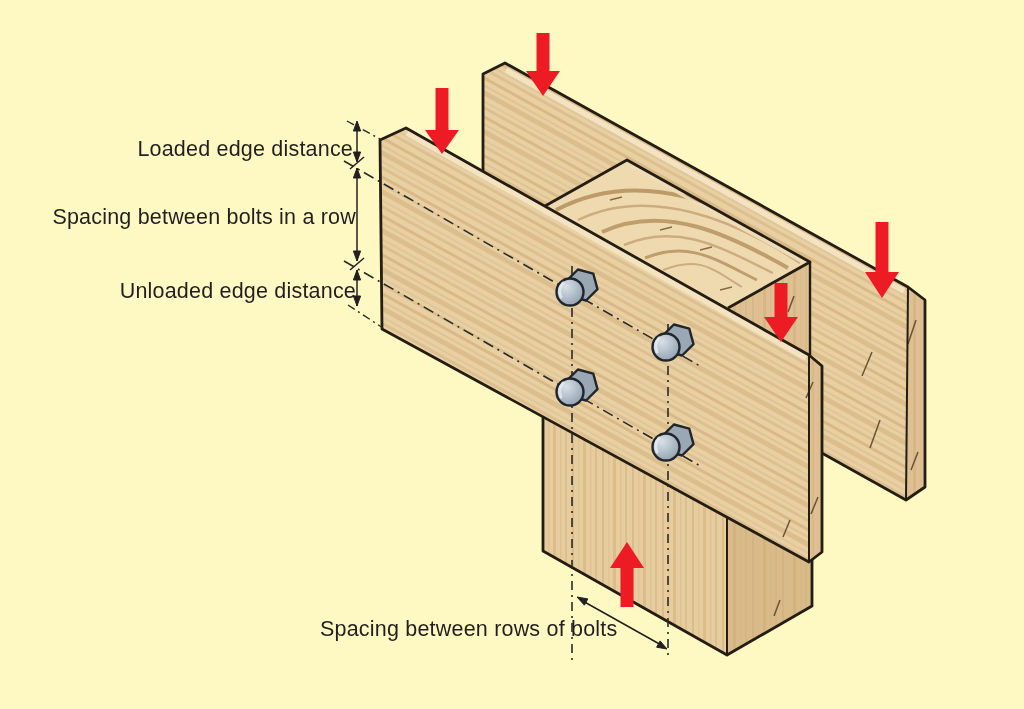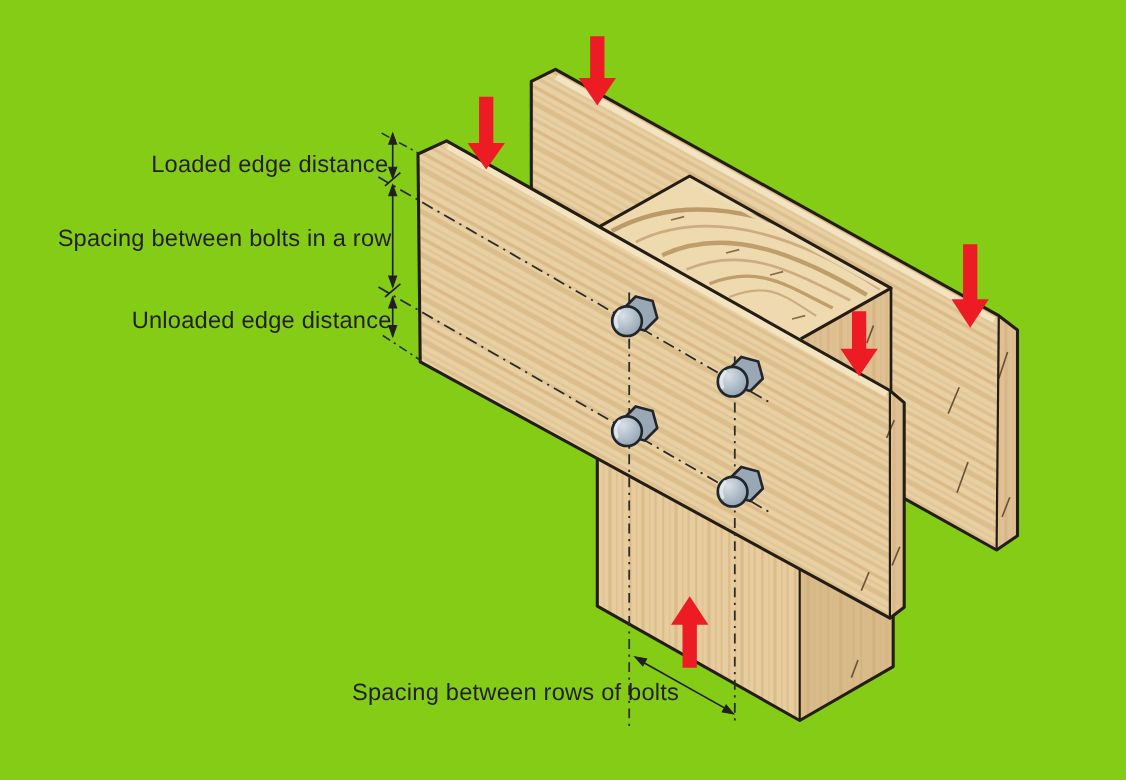--- a/index.html
+++ b/index.html
@@ -1,16 +1,16 @@
 <!DOCTYPE html>
 <html><head>
 <meta charset="utf-8">
 <style>
   html,body{margin:0;padding:0;background:#fff;}
-  #stage{position:relative;width:1024px;height:709px;background:#84cc16;overflow:hidden;
+  #stage{position:relative;width:1024px;height:709px;background:#fef9c3;overflow:hidden;
          font-family:"Liberation Sans",sans-serif;}
   svg{display:block;}
   text{font-family:"Liberation Sans",sans-serif;fill:#231f20;letter-spacing:0.2px;}
 </style>
 </head>
 <body>
 
 <div id="stage">
 <svg width="1024" height="709" viewBox="0 0 1024 709">
   <defs>

